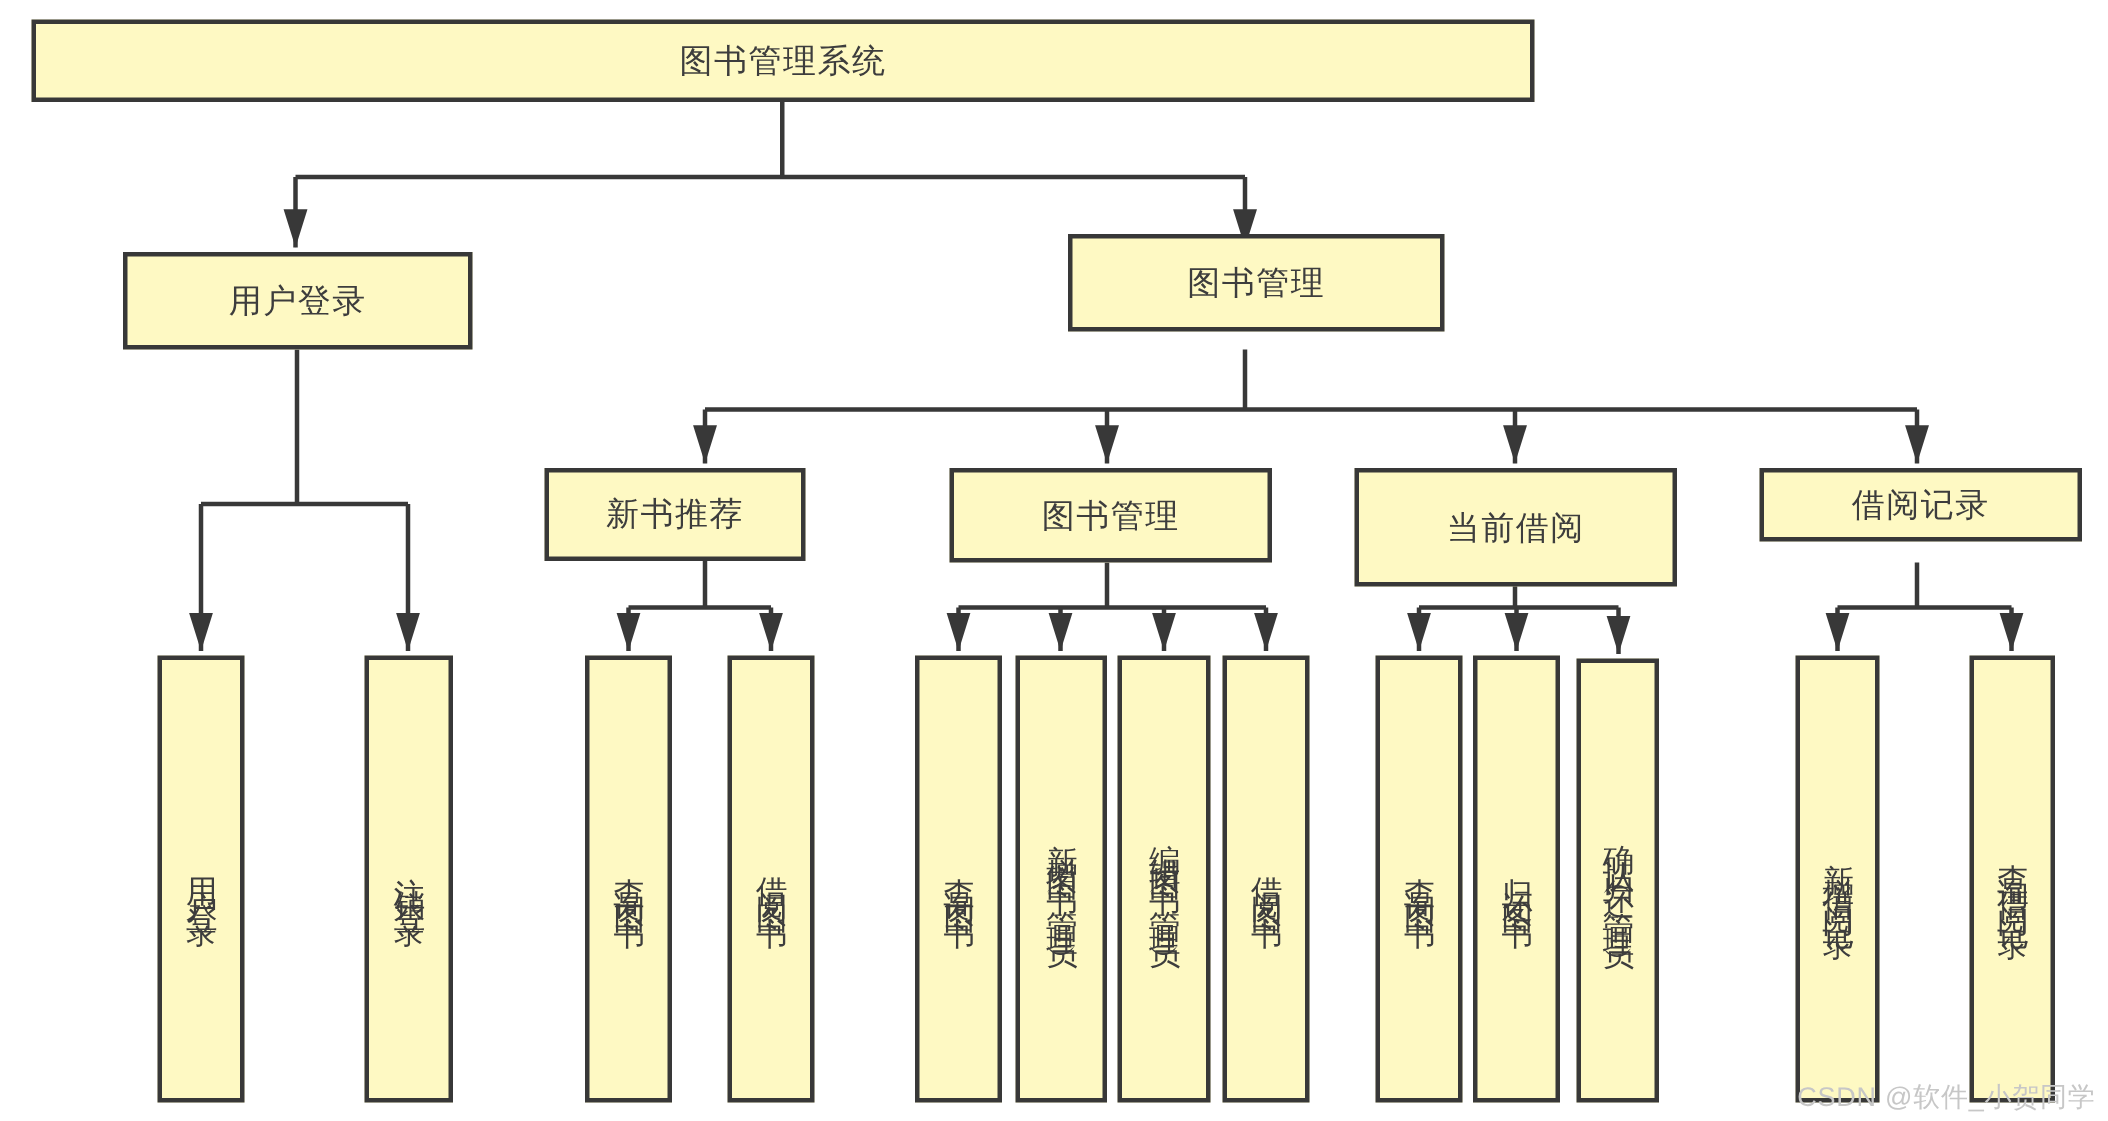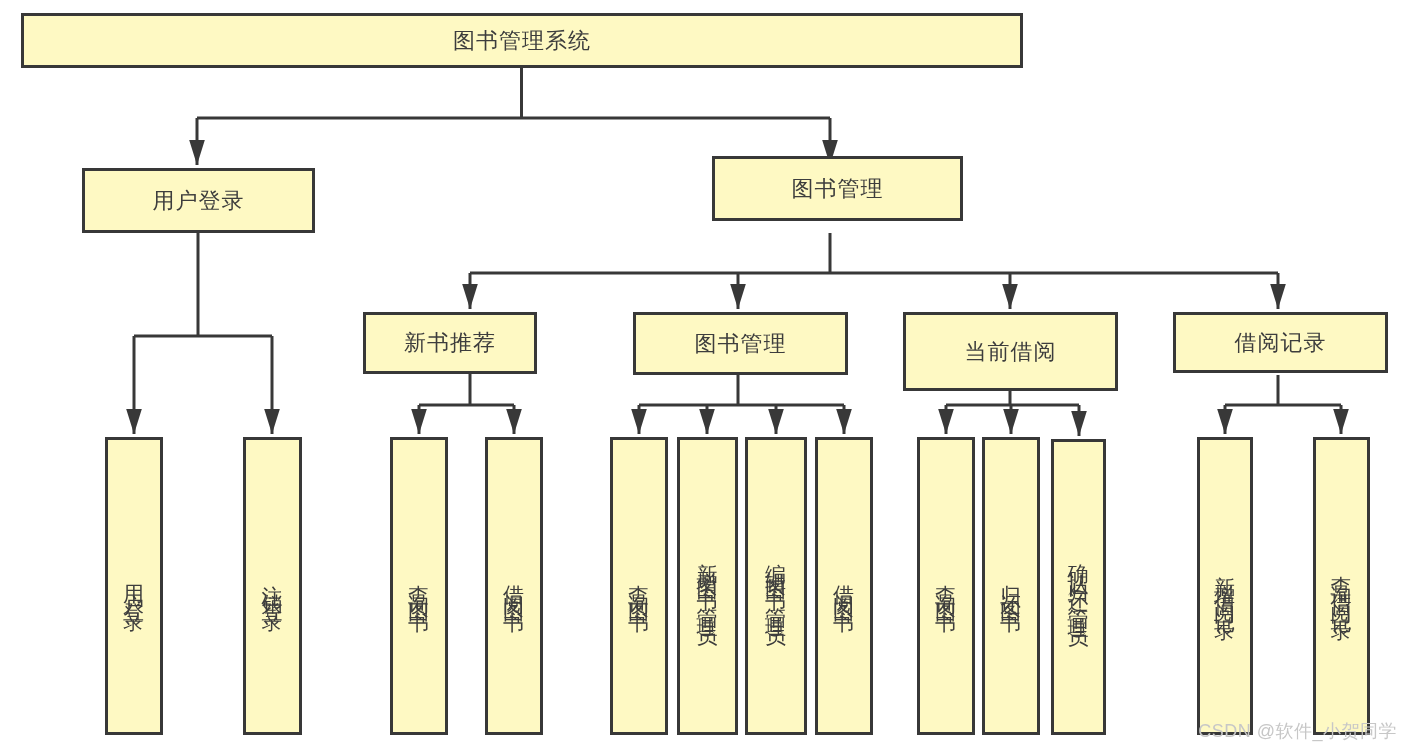--- a/index.html
+++ b/index.html
@@ -44,21 +44,21 @@
   }
   
   .n-root { left: 21px;  top: 13px;  width: 1002px; height: 55px; }
   
   .n-b0   { left: 82px;  top: 168px; width: 233px;  height: 65px; }
   .n-b1   { left: 712px; top: 156px; width: 251px;  height: 65px; }
   
   .n-c0   { left: 363px;  top: 312px; width: 174px; height: 62px; }
   .n-c1   { left: 633px;  top: 312px; width: 215px; height: 63px; }
   .n-c2   { left: 903px;  top: 312px; width: 215px; height: 79px; }
-  .n-c3   { left: 1173px; top: 312px; width: 215px; height: 61px; }
+  .n-c3   { left: 1173px; top: 312px; width: 215px; height: 49px; }
   
   .n-l00 { left: 105px;  top: 437px; width: 58px; height: 298px; }
   .n-l01 { left: 243px;  top: 437px; width: 59px; height: 298px; }
   .n-l10 { left: 390px;  top: 437px; width: 58px; height: 298px; }
   .n-l11 { left: 485px;  top: 437px; width: 58px; height: 298px; }
   .n-l20 { left: 610px;  top: 437px; width: 58px; height: 298px; }
   .n-l21 { left: 677px;  top: 437px; width: 61px; height: 298px; }
   .n-l22 { left: 745px;  top: 437px; width: 62px; height: 298px; }
   .n-l23 { left: 815px;  top: 437px; width: 58px; height: 298px; }
   .n-l30 { left: 917px;  top: 437px; width: 58px; height: 298px; }

